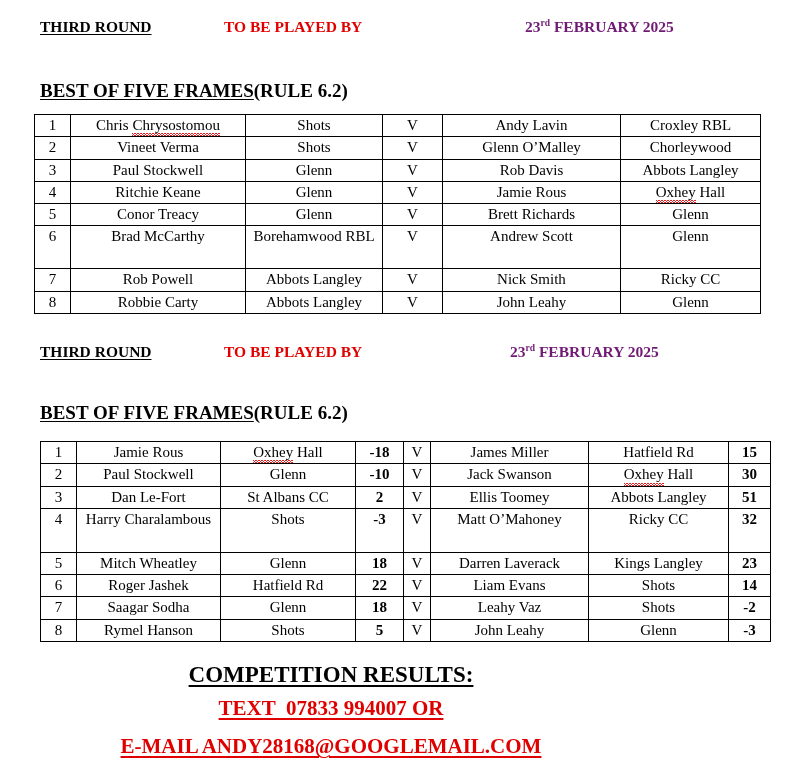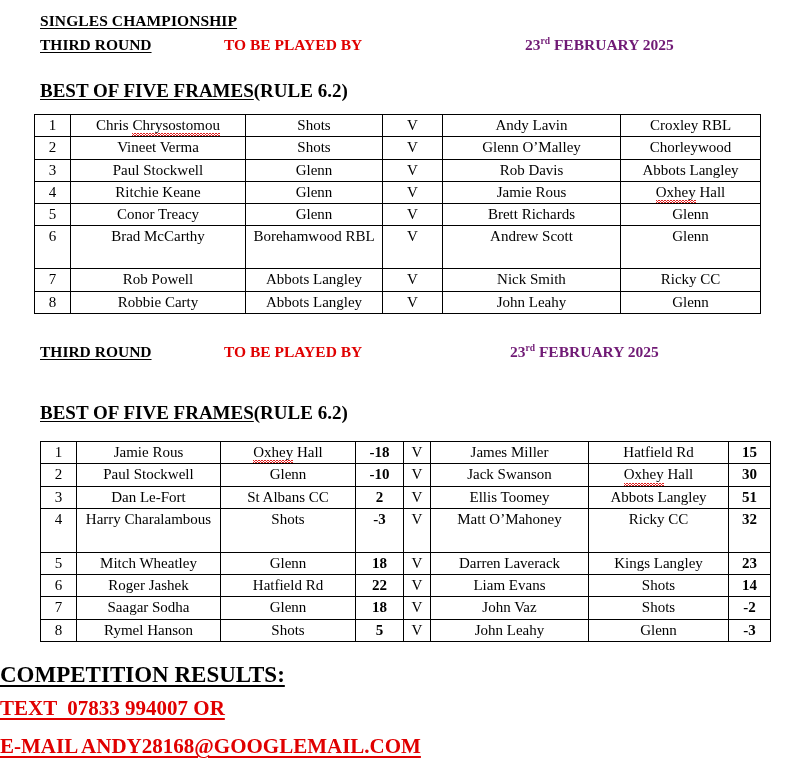--- a/index.html
+++ b/index.html
@@ -108,21 +108,21 @@
     bottom: -2px;
     height: 3px;
     background-image:
       linear-gradient(45deg, transparent 42%, #e02020 42%, #e02020 58%, transparent 58%),
       linear-gradient(-45deg, transparent 42%, #e02020 42%, #e02020 58%, transparent 58%);
     background-size: 3px 3px;
     background-repeat: repeat-x;
   }
 
   
-  .footer { position: absolute; width: 662px; }
+  .footer { position: absolute; width: 662px; text-align: center; }
   .foot-results {
     font-weight: bold;
     font-size: 23px;
     text-decoration: underline;
     text-underline-offset: 3px;
     display: inline-block;
   }
   .foot-text {
     font-weight: bold;
     font-size: 21px;
@@ -141,23 +141,20 @@
     display: inline-block;
     white-space: nowrap;
   }
 </style>
 </head>
 <body>
 
 <div class="page">
 
   <div class="section-block" style="left:40px; top:12px;">
-    <div class="hdr-line">
-      <span class="hdr-title">SINGLES CHAMPIONSHIP</span>
-    </div>
     <div class="hdr-line" style="margin-top:6px; position:relative; height:20px;">
       <span class="hdr-round" style="position:absolute; left:0; top:0;">THIRD ROUND</span>
       <span class="hdr-played" style="position:absolute; left:184px; top:0;">TO BE PLAYED BY</span>
       <span class="hdr-date" style="position:absolute; left:485px; top:0;"><span>23</span><sup>rd</sup><span> FEBRUARY 2025</span></span>
     </div>
   </div>
 
   <div class="rule-line section-block" style="left:40px; top:80px;">
     <span class="rule-bold">BEST OF FIVE FRAMES</span><span class="rule-paren"> (RULE 6.2)</span>
   </div>
@@ -322,21 +319,21 @@
           <td class="c-name">Liam Evans</td>
           <td class="c-team">Shots</td>
           <td class="c-score">14</td>
         </tr>
         <tr style="height: 21px;">
           <td class="c-num">7</td>
           <td class="c-name">Saagar Sodha</td>
           <td class="c-team">Glenn</td>
           <td class="c-hcp">18</td>
           <td class="c-v">V</td>
-          <td class="c-name">John Vaz</td>
+          <td class="c-name">Leahy Vaz</td>
           <td class="c-team">Shots</td>
           <td class="c-score">-2</td>
         </tr>
         <tr style="height: 21px;">
           <td class="c-num">8</td>
           <td class="c-name">Rymel Hanson</td>
           <td class="c-team">Shots</td>
           <td class="c-hcp">5</td>
           <td class="c-v">V</td>
           <td class="c-name">John Leahy</td>

